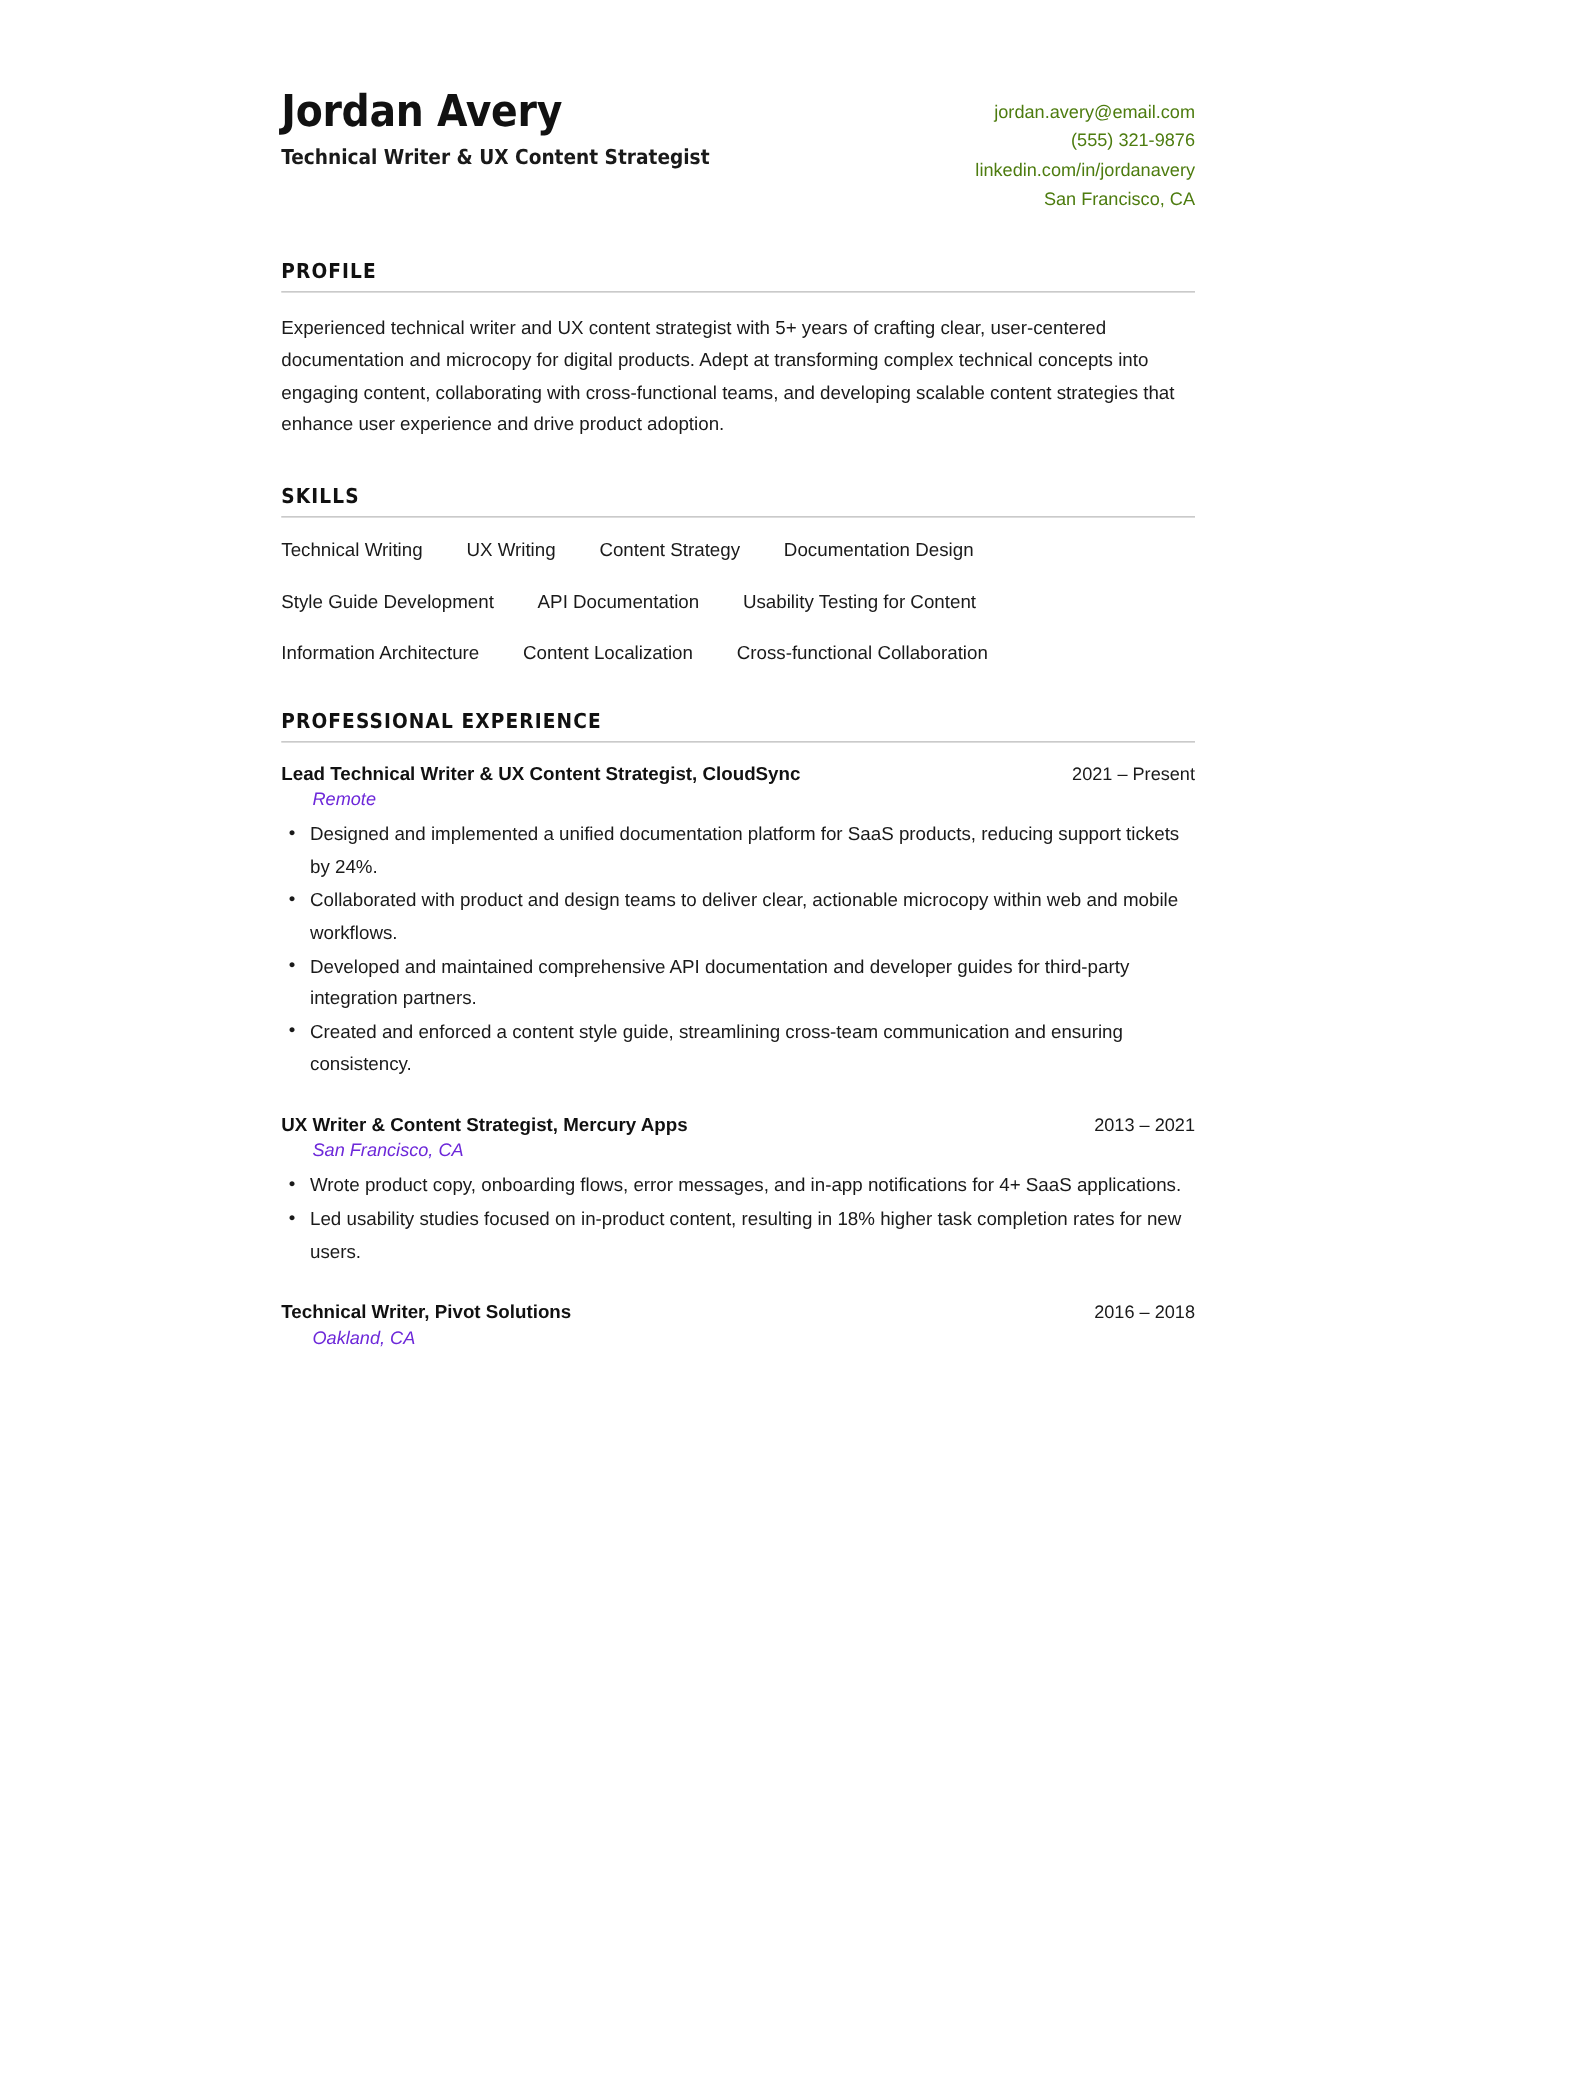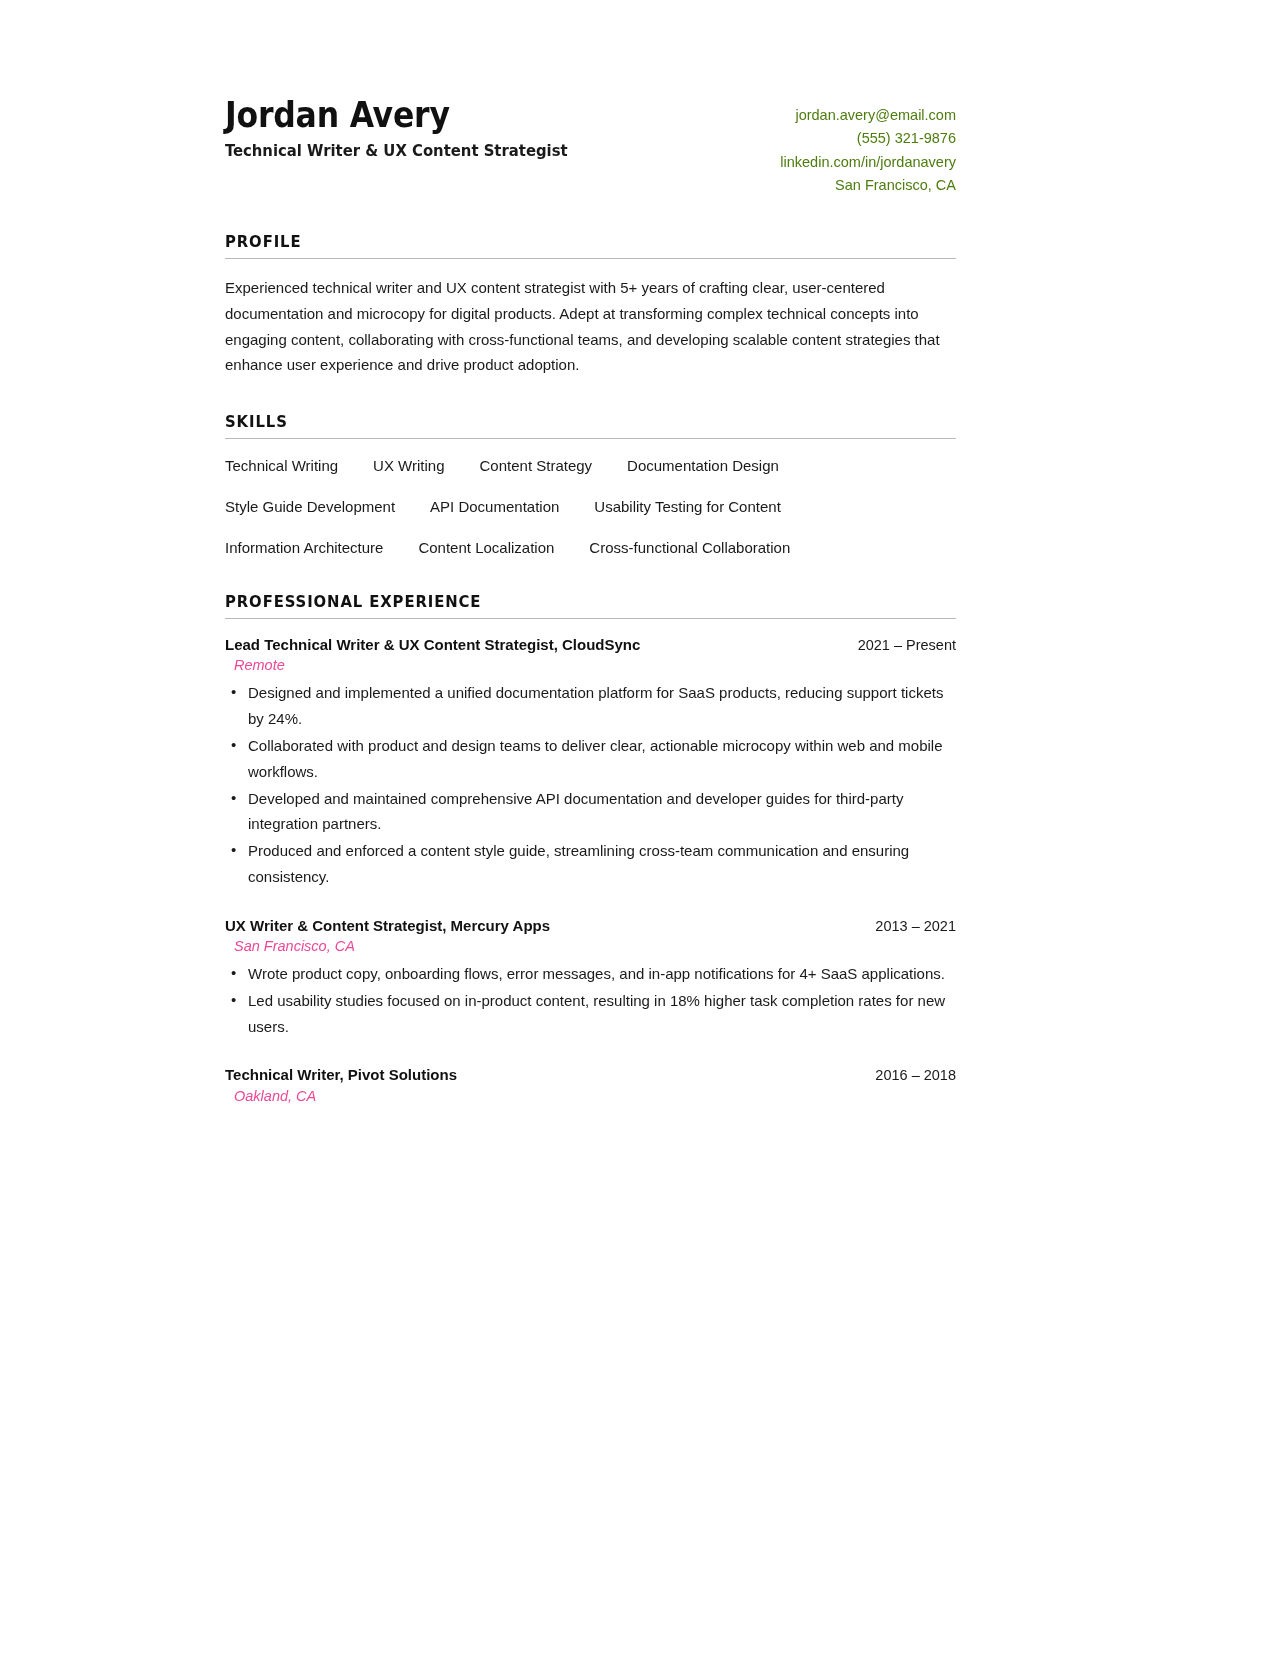--- a/index.html
+++ b/index.html
@@ -34,21 +34,21 @@
     left: 225px;
     top: 0;
     width: 731px;
   }
 
   
   .header {
     display: flex;
     justify-content: space-between;
     align-items: flex-start;
-    padding-top: 96px;
+    padding-top: 71px;
   }
   .identity { flex: 0 1 auto; }
   .name {
     font-family: "DejaVu Sans Condensed", "Liberation Sans Narrow", "Liberation Sans", sans-serif;
     font-size: 35px;
     font-weight: bold;
     color: #111111;
     letter-spacing: -0.2px;
     line-height: 1.12;
     margin: 0;
@@ -132,23 +132,23 @@
   }
   .job-dates {
     font-size: 14.5px;
     color: #1a1a1a;
     white-space: nowrap;
     padding-left: 16px;
   }
   .job-location {
     font-size: 14.5px;
     font-style: italic;
-    color: #ec4899;
+    color: #6d28d9;
     margin-top: 2px;
-    margin-left: 9px;
+    margin-left: 25px;
   }
   ul.bullets {
     list-style: none;
     margin: 7px 0 0 0;
     padding: 0;
   }
   ul.bullets li {
     position: relative;
     font-size: 15px;
     line-height: 1.72;
@@ -222,21 +222,21 @@
           <div class="job">
             <div class="job-head">
               <span class="job-title">Lead Technical Writer &amp; UX Content Strategist, CloudSync</span>
               <span class="job-dates">2021 – Present</span>
             </div>
             <div class="job-location">Remote</div>
             <ul class="bullets">
               <li>Designed and implemented a unified documentation platform for SaaS products, reducing support tickets by 24%.</li>
               <li>Collaborated with product and design teams to deliver clear, actionable microcopy within web and mobile workflows.</li>
               <li>Developed and maintained comprehensive API documentation and developer guides for third-party integration partners.</li>
-              <li>Produced and enforced a content style guide, streamlining cross-team communication and ensuring consistency.</li>
+              <li>Created and enforced a content style guide, streamlining cross-team communication and ensuring consistency.</li>
             </ul>
           </div>
 
           <div class="job">
             <div class="job-head">
               <span class="job-title">UX Writer &amp; Content Strategist, Mercury Apps</span>
               <span class="job-dates">2013 – 2021</span>
             </div>
             <div class="job-location">San Francisco, CA</div>
             <ul class="bullets">

